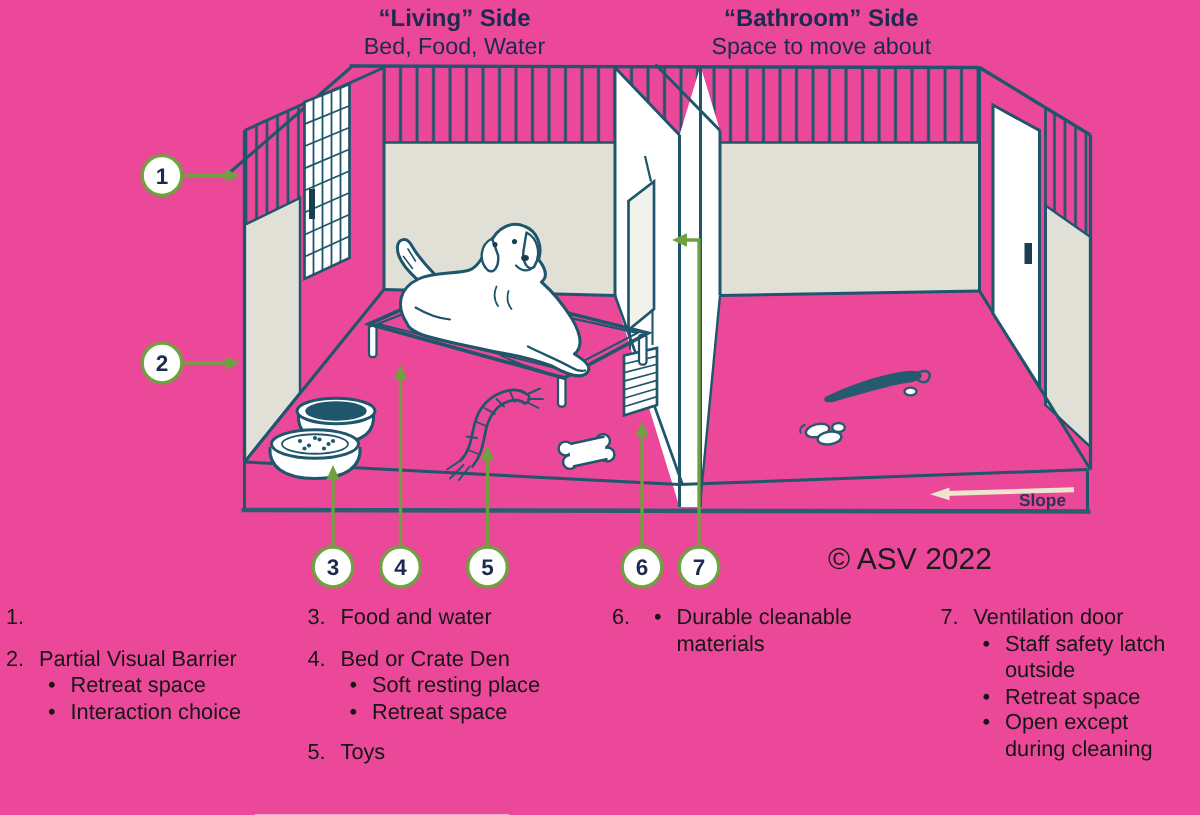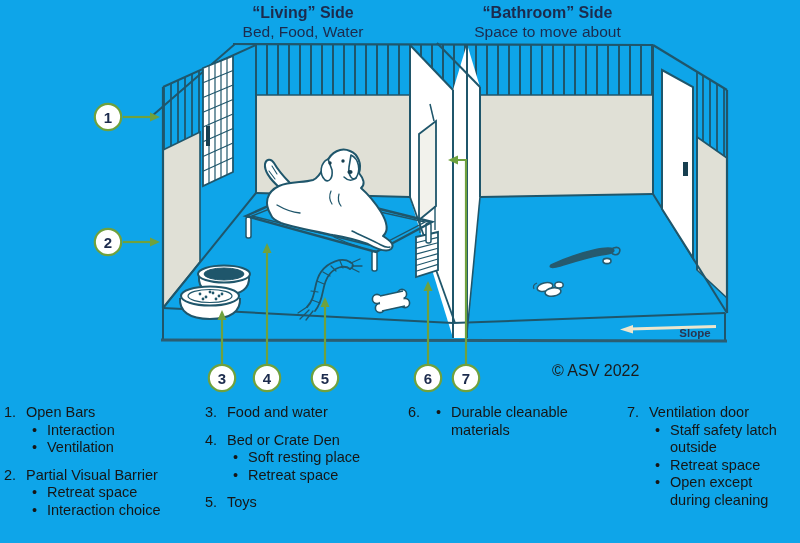--- a/index.html
+++ b/index.html
@@ -1,23 +1,23 @@
 <!DOCTYPE html>
 <html><head>
 <meta charset="utf-8">
 <style>
   html,body{margin:0;padding:0;background:#fff;}
-  .stage{position:relative;width:800px;height:543px;background:#0ea5e9;overflow:hidden;
+  .stage{position:relative;width:800px;height:543px;background:#ec4899;overflow:hidden;
          font-family:"Liberation Sans",sans-serif;}
   .hdr{position:absolute;top:3px;text-align:center;color:#1c2b4d;line-height:19px;}
   .hdr-title{font-size:16px;font-weight:bold;}
   .hdr-sub{font-size:15.5px;}
   .hdr.living{left:208px;width:190px;}
   .hdr.bathroom{left:450px;width:195px;}
-  .copyright{position:absolute;left:552px;top:362px;width:120px;font-size:16px;color:#1b1b1b;}
+  .copyright{position:absolute;left:552px;top:362px;width:120px;font-size:20px;color:#1b1b1b;}
   svg{position:absolute;left:0;top:0;}
   svg text{font-family:"Liberation Sans",sans-serif;}
   .legend{position:absolute;top:404px;left:0;width:800px;font-size:14.5px;color:#161616;}
   .lg-col{position:absolute;top:0;}
   .lg-col.c1{left:4px;width:196px;}
   .lg-col.c2{left:205px;width:196px;}
   .lg-col.c3{left:408px;width:192px;}
   .lg-col.c4{left:627px;width:168px;}
   .lg-item{display:flex;margin-bottom:10px;line-height:17.5px;}
   .lg-num{width:22px;flex:none;}
@@ -272,25 +272,20 @@
     </g>
     <text x="695" y="337" fill="#2a3550" font-size="11.5" font-weight="bold" text-anchor="middle">Slope</text>
   </svg>
 
   <div class="copyright">© ASV 2022</div>
 
   <div class="legend">
     <div class="lg-col c1">
       <div class="lg-item">
         <span class="lg-num">1.</span>
-        <div class="lg-body">
-          <div>Open Bars</div>
-          <div class="lg-bullet">Interaction</div>
-          <div class="lg-bullet">Ventilation</div>
-        </div>
       </div>
       <div class="lg-item">
         <span class="lg-num">2.</span>
         <div class="lg-body">
           <div>Partial Visual Barrier</div>
           <div class="lg-bullet">Retreat space</div>
           <div class="lg-bullet">Interaction choice</div>
         </div>
       </div>
     </div>

